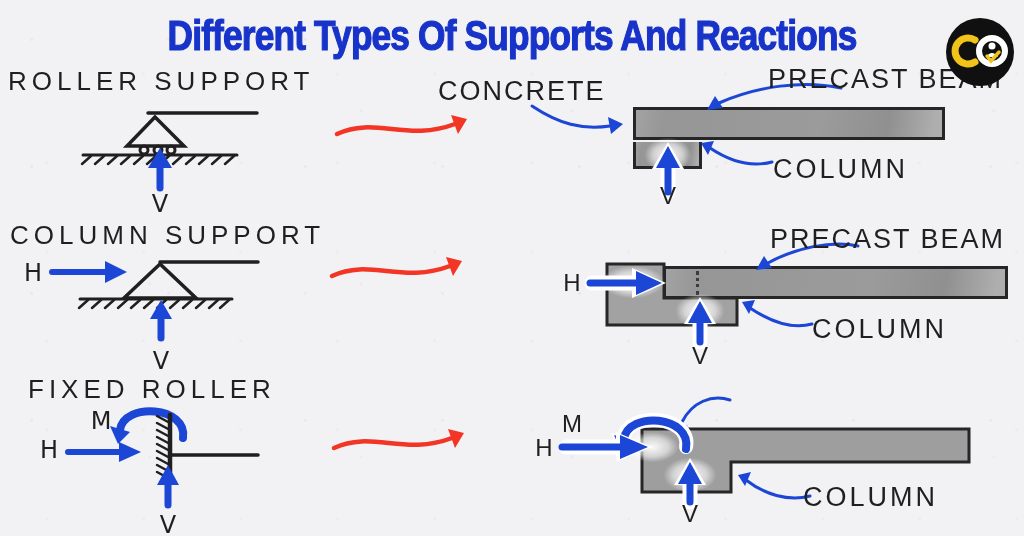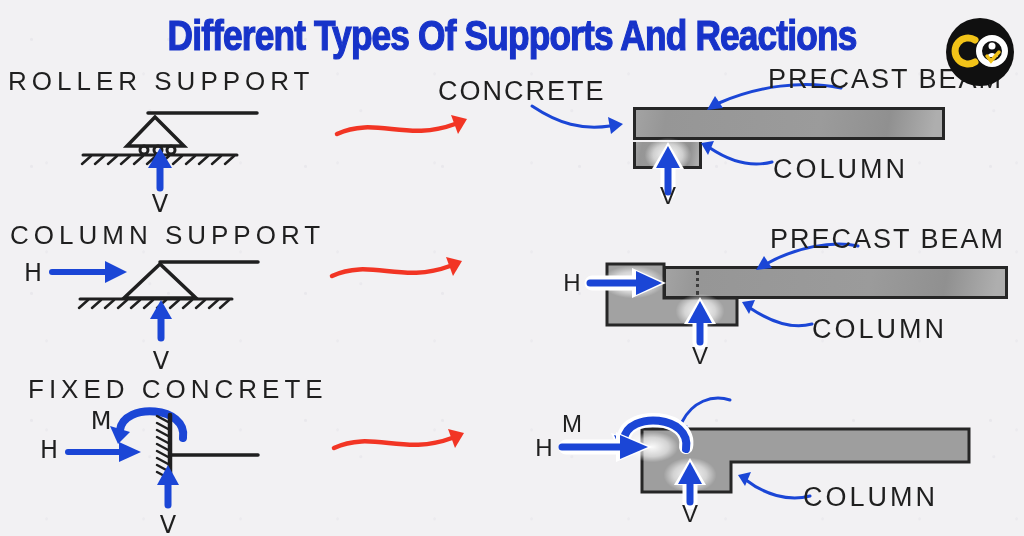--- a/index.html
+++ b/index.html
@@ -198,21 +198,21 @@
   </svg>
   <div class="abs hand rlab" style="left:686px;top:342px;">V</div>
 
   <div class="abs hand lbl" style="left:812px;top:314px;letter-spacing:3px;">COLUMN</div>
 
   <svg class="abs draw" style="left:738px;top:296px;" width="80" height="40" viewBox="0 0 80 40">
     <path class="blue" stroke-width="3" d="M 74 28 C 52 34, 30 24, 12 12"></path>
     <polygon class="bluef" points="4,6 17,4 11,18"></polygon>
   </svg>
 
-  <div class="abs hand hdr" style="left:28px;top:374px;">FIXED CONCRETE</div>
+  <div class="abs hand hdr" style="left:28px;top:374px;">FIXED ROLLER</div>
 
   <svg class="abs draw" style="left:25px;top:393px;" width="270" height="148" viewBox="0 0 270 148">
     <text class="svgtxt" x="76" y="36" text-anchor="middle">M</text>
     <g>
       <path class="blue" stroke-width="8" d="M 158 45 C 163 13, 99 9, 95 37"></path>
       <polygon class="bluef" points="93,51 85,33 105,39"></polygon>
     </g>
     <text class="svgtxt" x="24" y="65" text-anchor="middle">H</text>
     <g>
       <path class="blue" stroke-width="6" d="M 43 59 H 96"></path>

